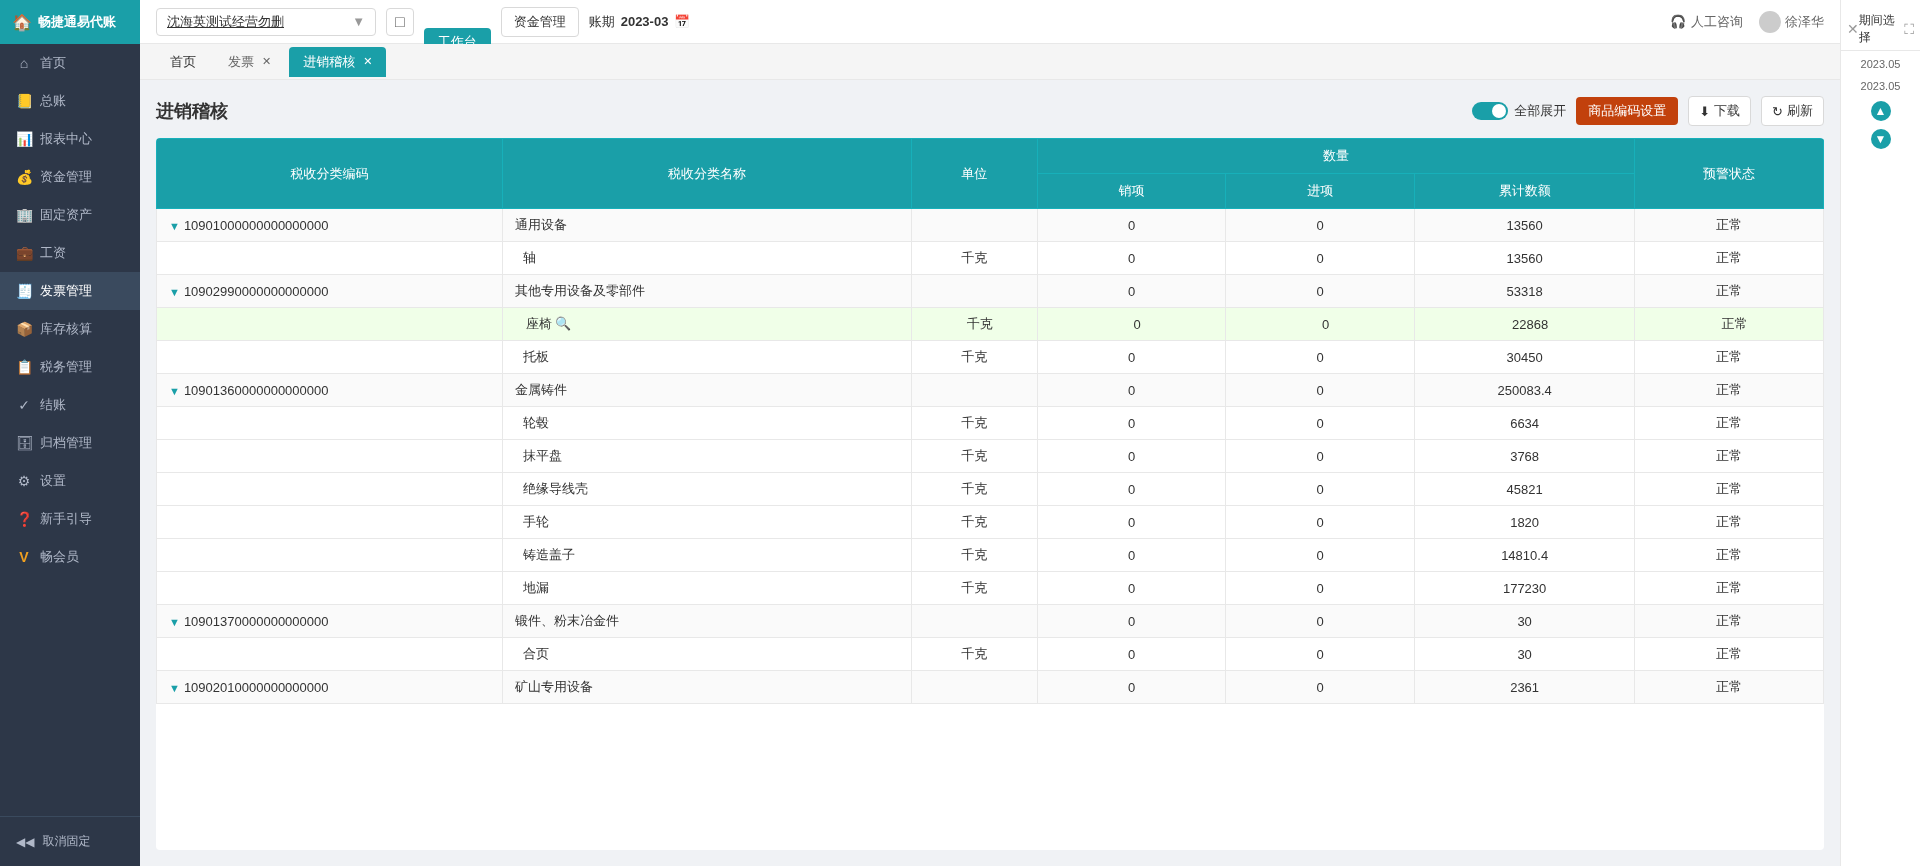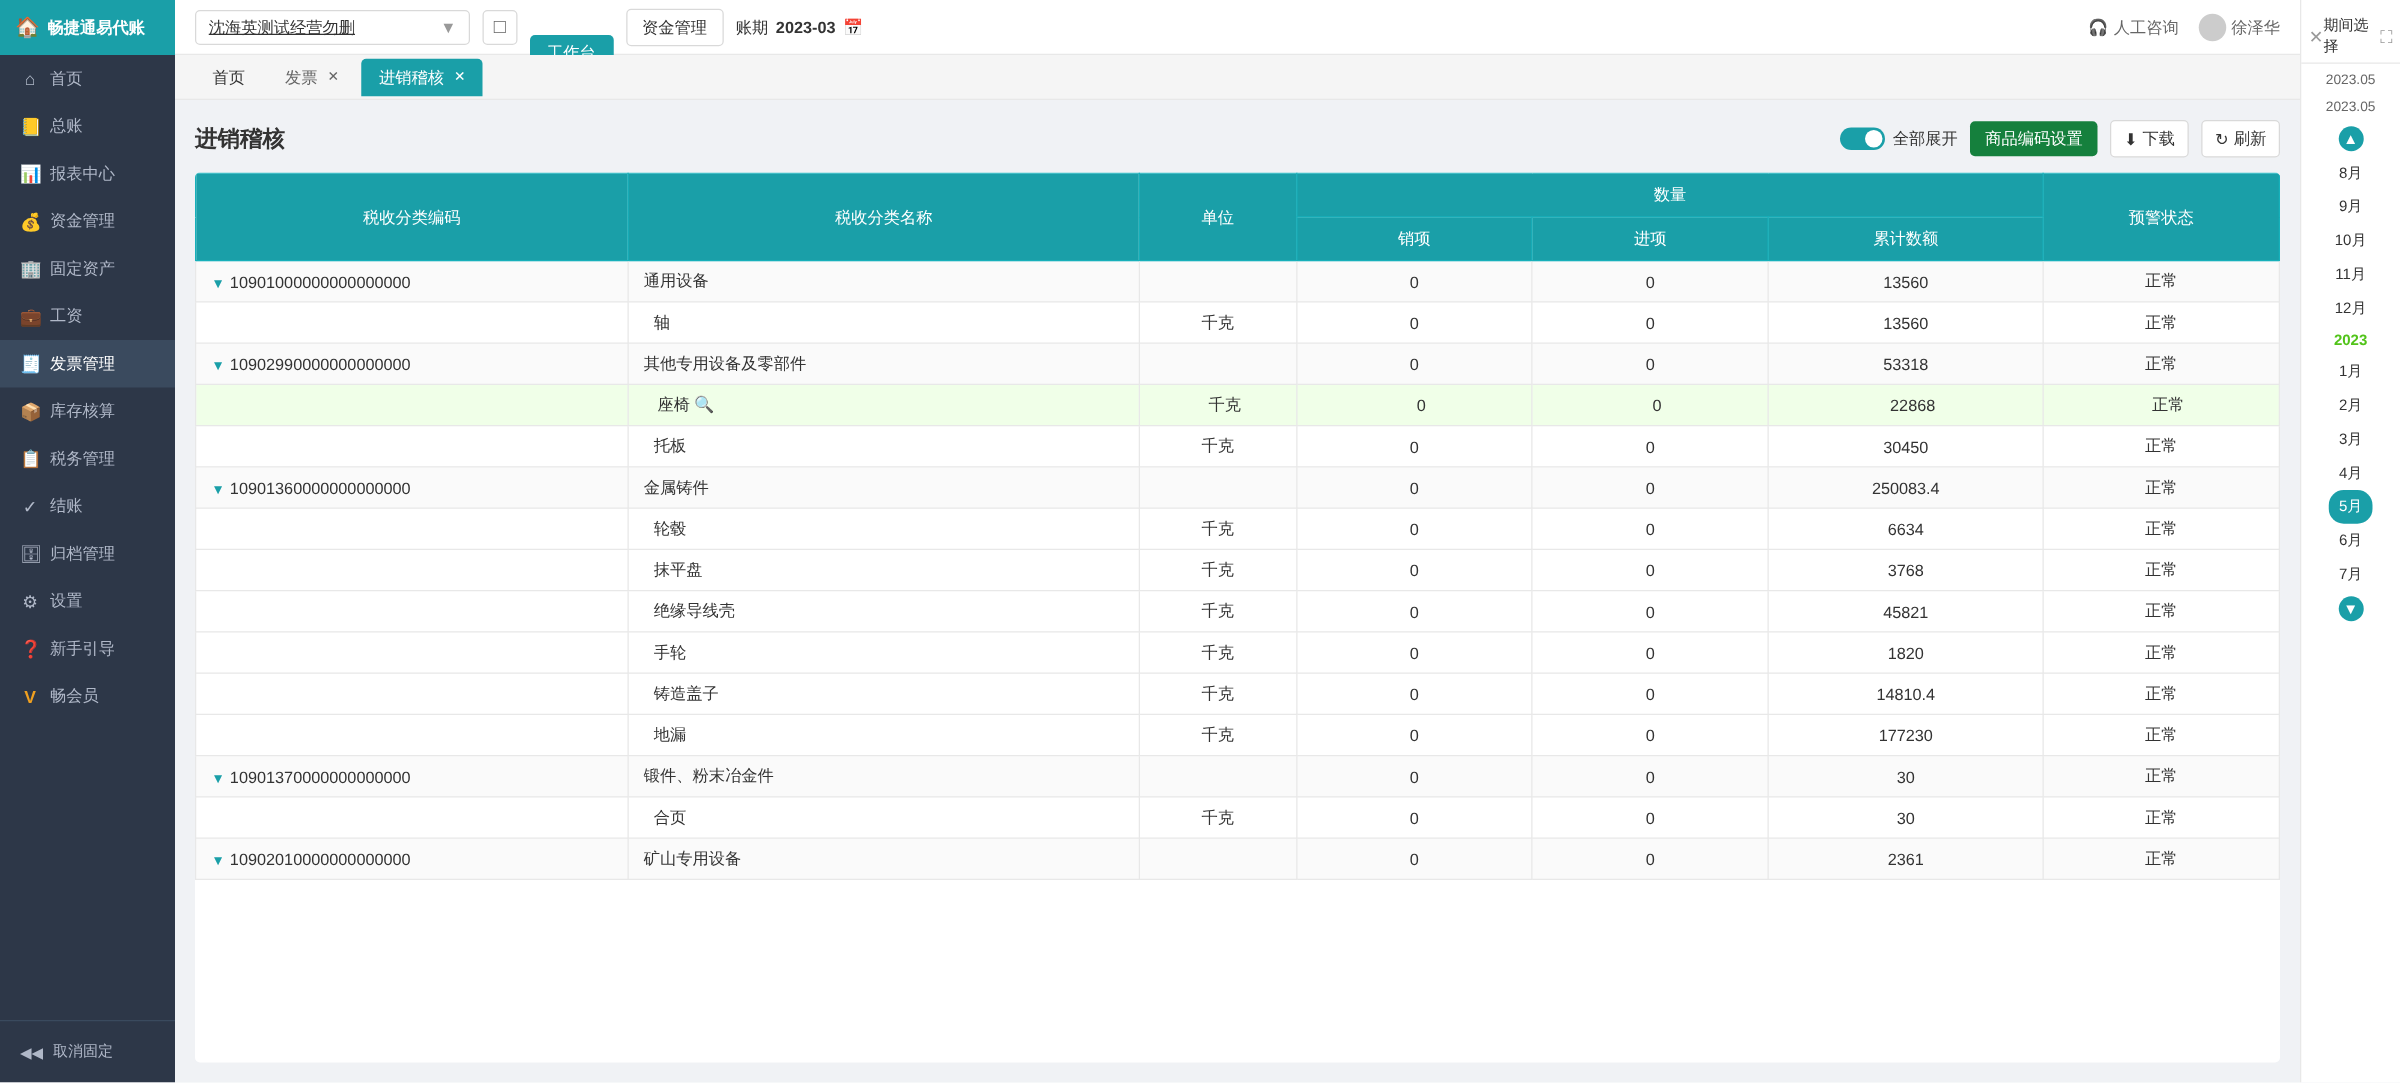--- a/index.html
+++ b/index.html
@@ -208,21 +208,21 @@
     .toggle-thumb {
       width: 14px;
       height: 14px;
       background: white;
       border-radius: 50%;
       position: absolute;
       top: 2px;
       right: 2px;
     }
     .product-code-btn {
-      background: #15803d;
+      background: #c2410c;
       color: white;
       border: none;
       border-radius: 4px;
       padding: 5px 12px;
       cursor: pointer;
       font-size: 13px;
     }
     .download-btn, .refresh-btn {
       border: 1px solid #d9d9d9;
       background: white;
@@ -619,29 +619,14 @@
 <div class="right-panel" style="position:relative;">
   <div style="display:flex;align-items:center;justify-content:space-between;width:100%;padding:4px 6px;border-bottom:1px solid #e8e8e8;margin-bottom:2px;">
     <span style="cursor:pointer;color:#999;font-size:14px;">✕</span>
     <span style="font-size:12px;color:#333;">期间选择</span>
     <span style="cursor:pointer;color:#999;font-size:14px;">⛶</span>
   </div>
   <div class="period-item" style="font-size:11px;color:#666;">2023.05</div>
   <div class="period-item" style="font-size:11px;color:#666;">2023.05</div>
 
   <div class="panel-arrow">▲</div>
-  <div id="month-list">
-      <div class="period-item">8月</div>
-      <div class="period-item">9月</div>
-      <div class="period-item">10月</div>
-      <div class="period-item">11月</div>
-      <div class="period-item">12月</div>
-      <div class="period-item year-label" style="color: rgb(82, 196, 26); font-weight: bold;">2023</div>
-      <div class="period-item">1月</div>
-      <div class="period-item">2月</div>
-      <div class="period-item">3月</div>
-      <div class="period-item">4月</div>
-      <div class="period-item active">5月</div>
-      <div class="period-item">6月</div>
-      <div class="period-item">7月</div>
-    </div>
   <div class="panel-arrow">▼</div>
 </div>
 
 </body></html>

